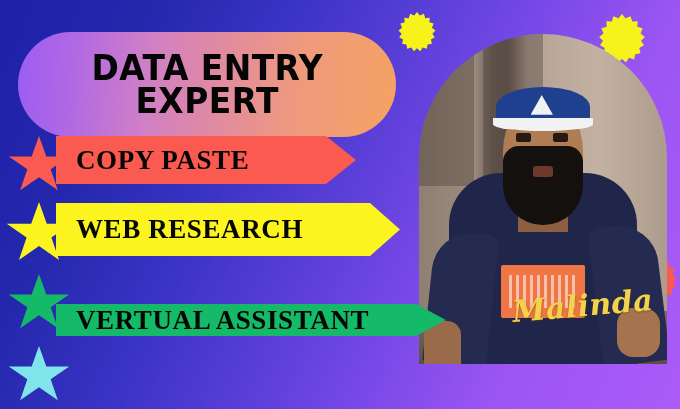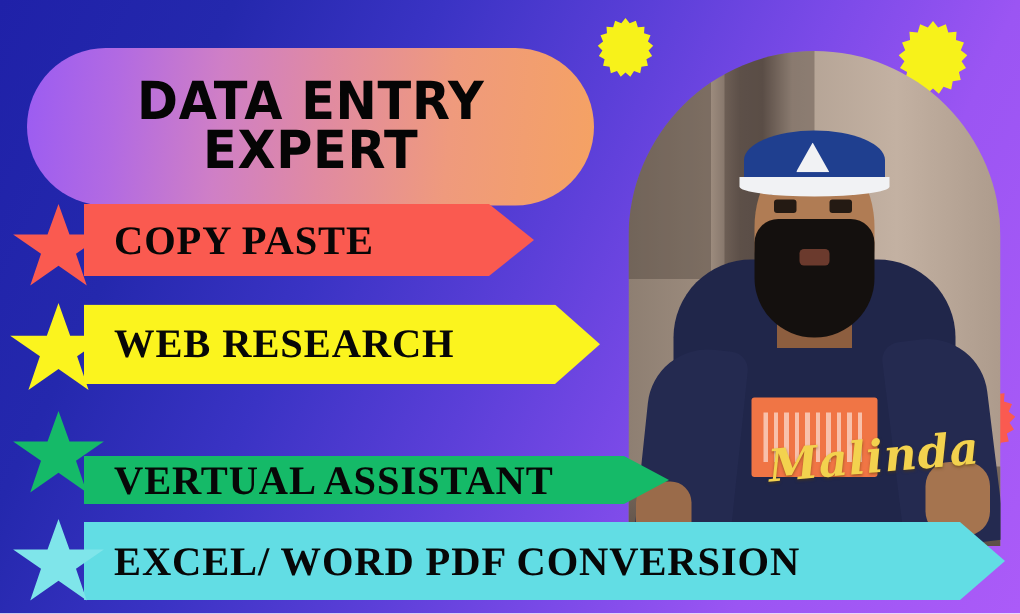--- a/index.html
+++ b/index.html
@@ -216,22 +216,17 @@
   </div>
   <div class="star" id="star-web"></div>
 
   <div class="arrow-row" id="row-virt">
     <div class="arrow">
       <span class="arrow-label">VERTUAL ASSISTANT</span>
     </div>
   </div>
   <div class="star" id="star-virt"></div>
 
-  <div class="arrow-row" id="row-excel">
-    <div class="arrow">
-      <span class="arrow-label">EXCEL/ WORD PDF CONVERSION</span>
-    </div>
-  </div>
   <div class="star" id="star-excel"></div>
 
   <div id="signature">Malinda</div>
 
 </div>
 
 </body></html>

